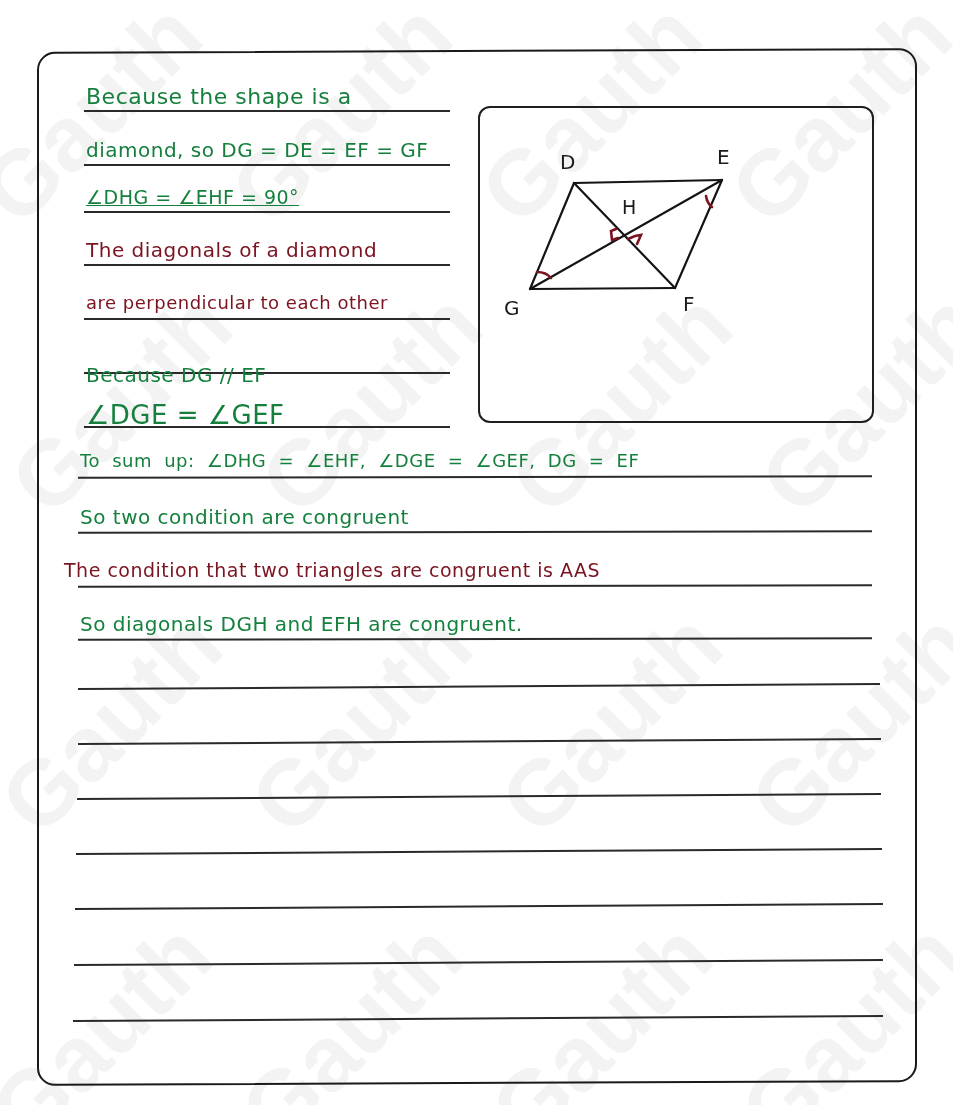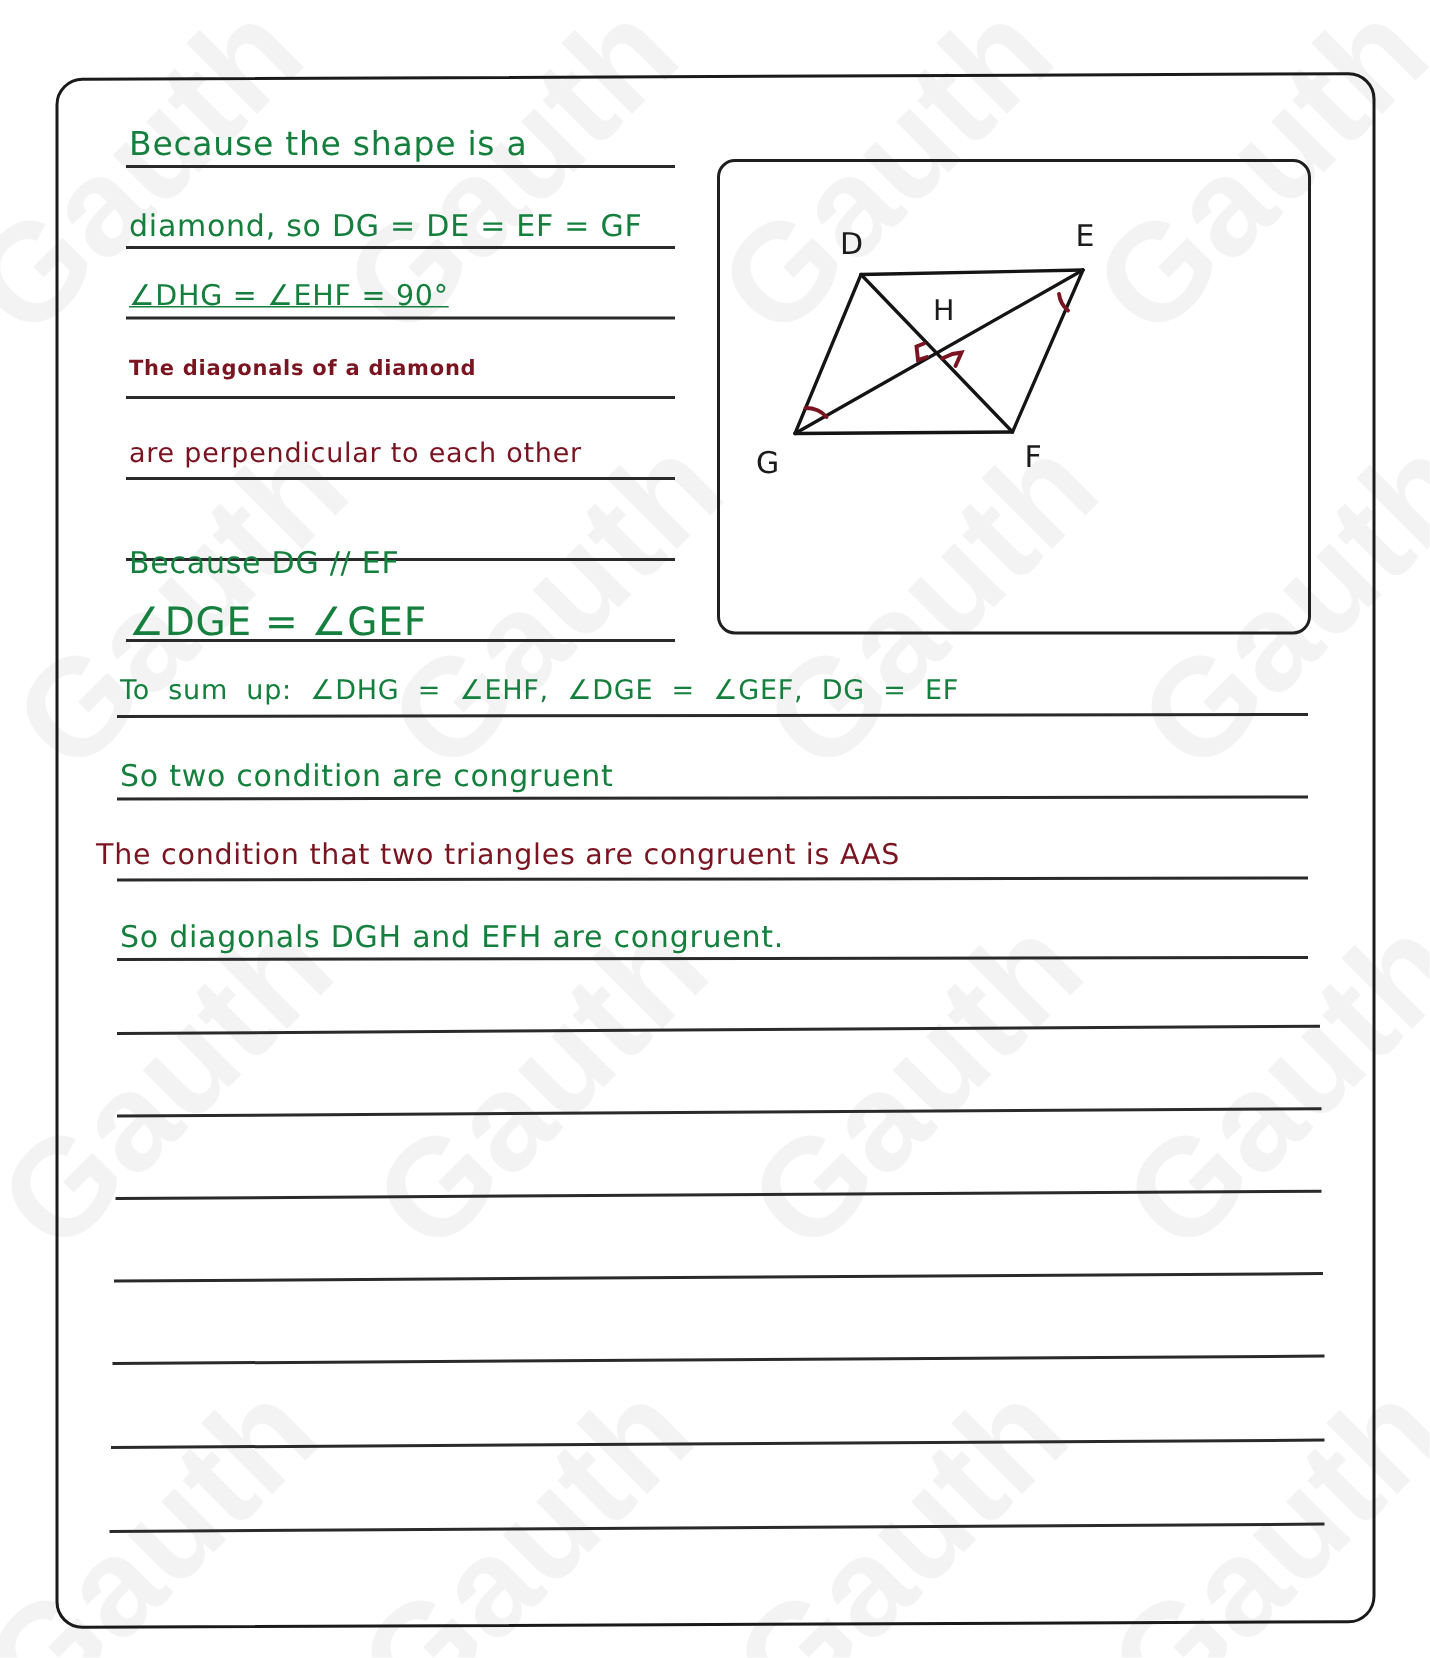--- a/index.html
+++ b/index.html
@@ -84,21 +84,21 @@
 <div class="bl" data-name="blank-ruled-line" style="left:75px; top:908px; width:808px; transform:rotate(-0.35deg);"></div>
 <div class="bl" data-name="blank-ruled-line" style="left:74px; top:964px; width:809px; transform:rotate(-0.35deg);"></div>
 <div class="bl" data-name="blank-ruled-line" style="left:73px; top:1020px; width:810px; transform:rotate(-0.35deg);"></div>
 
 <style>
 </style>
 
 <div class="hw" data-name="proof-line-1" style="left:86px; top:84px; font-size:22px;">Because the shape is a</div>
 <div class="hw math" data-name="proof-line-2" style="left:86px; top:138px; font-size:20px;">diamond, so DG = DE = EF = GF</div>
 <div class="hw math" data-name="proof-line-3" style="left:86px; top:186px; font-size:19px;text-decoration:underline;">∠DHG = ∠EHF = 90°</div>
-<div class="hw red" data-name="proof-line-4" style="left:86px; top:238px; font-size:14px;font-weight:bold;">The diagonals of a diamond</div>
+<div class="hw red" data-name="proof-line-4" style="left:86px; top:238px; font-size:20px;">The diagonals of a diamond</div>
 <div class="hw red" data-name="proof-line-5" style="left:86px; top:292px; font-size:18px;text-align:center;">are perpendicular to each other</div>
 <div class="hw" data-name="proof-line-6" style="left:86px; top:347px; font-size:20px;margin-top:16px;">Because DG // EF</div>
 <div class="hw math" data-name="proof-line-7" style="left:86px; top:400px; font-size:26px;">∠DGE = ∠GEF</div>
 <div class="hw math" data-name="proof-line-8" style="left:80px; top:450px; font-size:18px; word-spacing:6px;">To sum up:  ∠DHG = ∠EHF,  ∠DGE = ∠GEF,  DG = EF</div>
 <div class="hw" data-name="proof-line-9" style="left:80px; top:505px; font-size:20px;">So two condition are congruent</div>
 <div class="hw red" data-name="proof-line-10" style="left:64px; top:559px; font-size:19px;">The condition that two triangles are congruent is AAS</div>
 <div class="hw" data-name="proof-line-11" style="left:80px; top:612px; font-size:20px;">So diagonals DGH and EFH are congruent.</div>
 
 <svg class="figure-svg" data-name="rhombus-diagram" viewBox="0 0 396 317" xmlns="http://www.w3.org/2000/svg">
 

